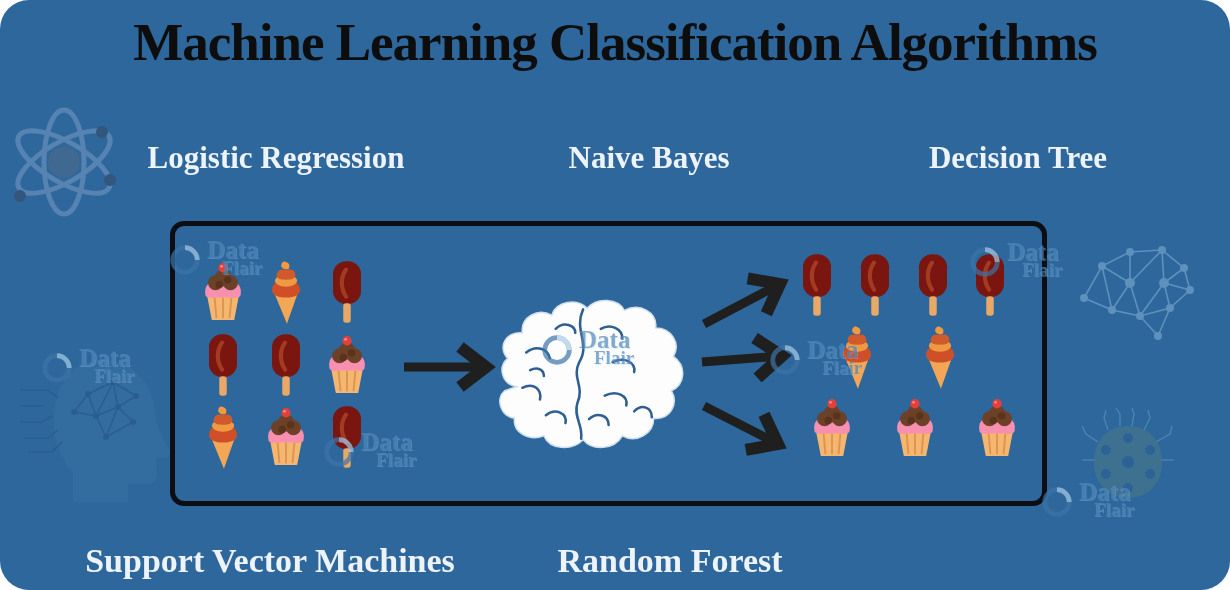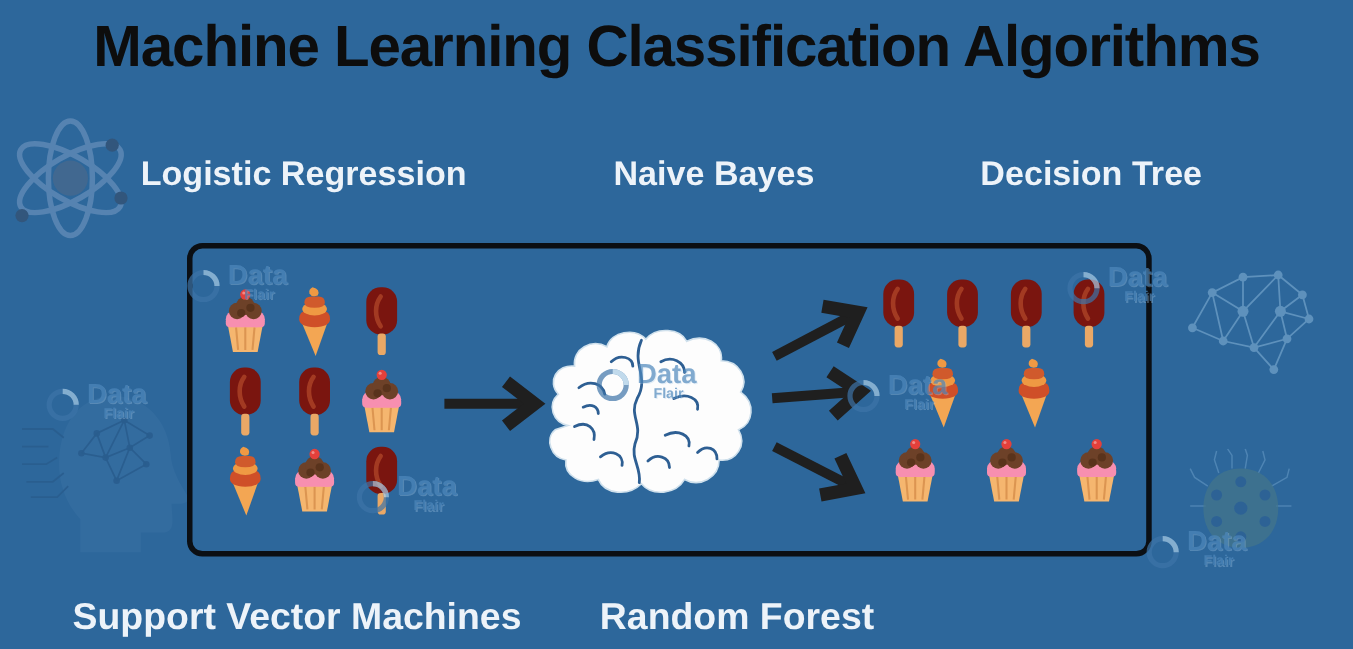--- a/index.html
+++ b/index.html
@@ -1,41 +1,42 @@
 <!DOCTYPE html>
 <html><head>
 <meta charset="utf-8">
 <style>
   html,body{margin:0;padding:0;}
   .canvas{
     position:relative;
     width:1230px;height:590px;
     overflow:hidden;
     background:var(--bg,#2d679b);
-    font-family:Liberation Sans, sans-serif;
+    font-family:Liberation Serif, serif;
+    border-radius:29px;
   }
   .title{
     position:absolute;top:12px;left:0;width:1230px;
     text-align:center;
     font-size:53px;font-weight:bold;letter-spacing:-1px;
     color:var(--title,#0d0d0d);
     margin:0;
   }
   .algo-label{
     position:absolute;
     transform:translateX(-50%);
     font-weight:bold;
     color:var(--label,#edf3f9);
     white-space:nowrap;
   }
   .toplabel{top:140px;font-size:31px;}
   .bottomlabel{top:542px;font-size:34px;}
   .lbl-logistic{left:276px;}
   .lbl-naive{left:649px;}
-  .lbl-decision{left:992px;}
+  .lbl-decision{left:1018px;}
   .lbl-svm{left:270px;}
   .lbl-rf{left:670px;}
   .lbl-knn{left:1022px;}
   .box{
     position:absolute;left:170px;top:221px;width:867px;height:275px;
     border:5px solid var(--boxborder,#0b0f14);
     border-radius:14px;
     background:transparent;
   }
   .food-icon{position:absolute;width:56px;height:68px;}
@@ -43,21 +44,21 @@
   .brain-wrap{position:absolute;left:487px;top:291px;width:206px;height:172px;}
   #overlay{position:absolute;left:0;top:0;width:1230px;height:590px;pointer-events:none;}
   .deco{position:absolute;}
   .wm{
     position:absolute;display:flex;align-items:flex-start;gap:5px;
     opacity:.7;pointer-events:none;
   }
   .wm-mark{width:34px;height:34px;margin-top:3px;}
   .wm-l1{font-size:25px;font-weight:bold;color:var(--wm,#4e88bc);line-height:20px;
          text-shadow:1px 1px 0 rgba(170,205,232,.45);}
-  .wm-l2{font-size:13px;font-weight:bold;color:var(--wm,#4e88bc);line-height:15px;margin-left:15px;
+  .wm-l2{font-size:19px;font-weight:bold;color:var(--wm,#4e88bc);line-height:15px;margin-left:15px;
          text-shadow:1px 1px 0 rgba(170,205,232,.45);}
 </style>
 </head>
 <body>
 
 <div class="canvas" style="--bg: #2d679b; --title: #0d0d0d; --label: #edf3f9; --boxborder: #0b0f14; --wm: #4e88bc;">
 
   <h1 class="title">Machine Learning Classification Algorithms</h1>
 
   <div class="algo-label toplabel lbl-naive">Naive Bayes</div>

